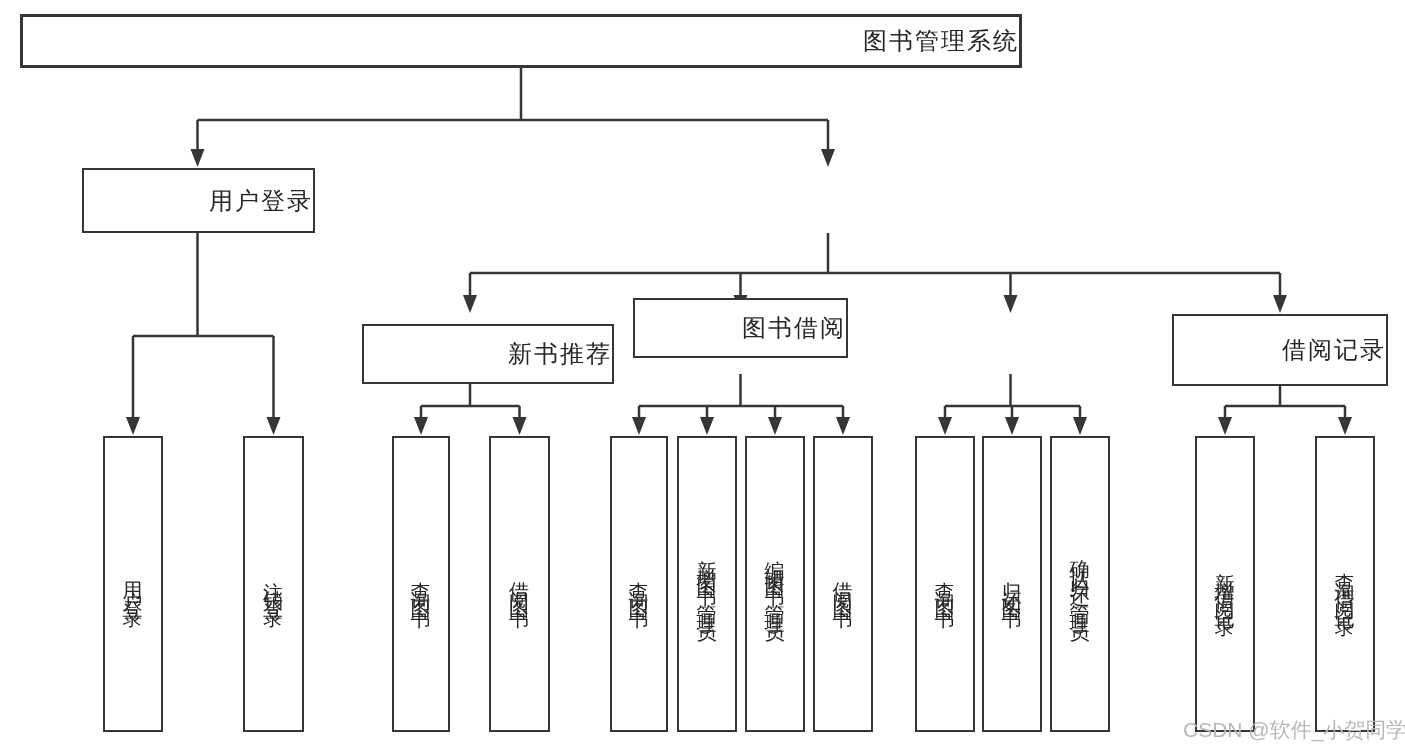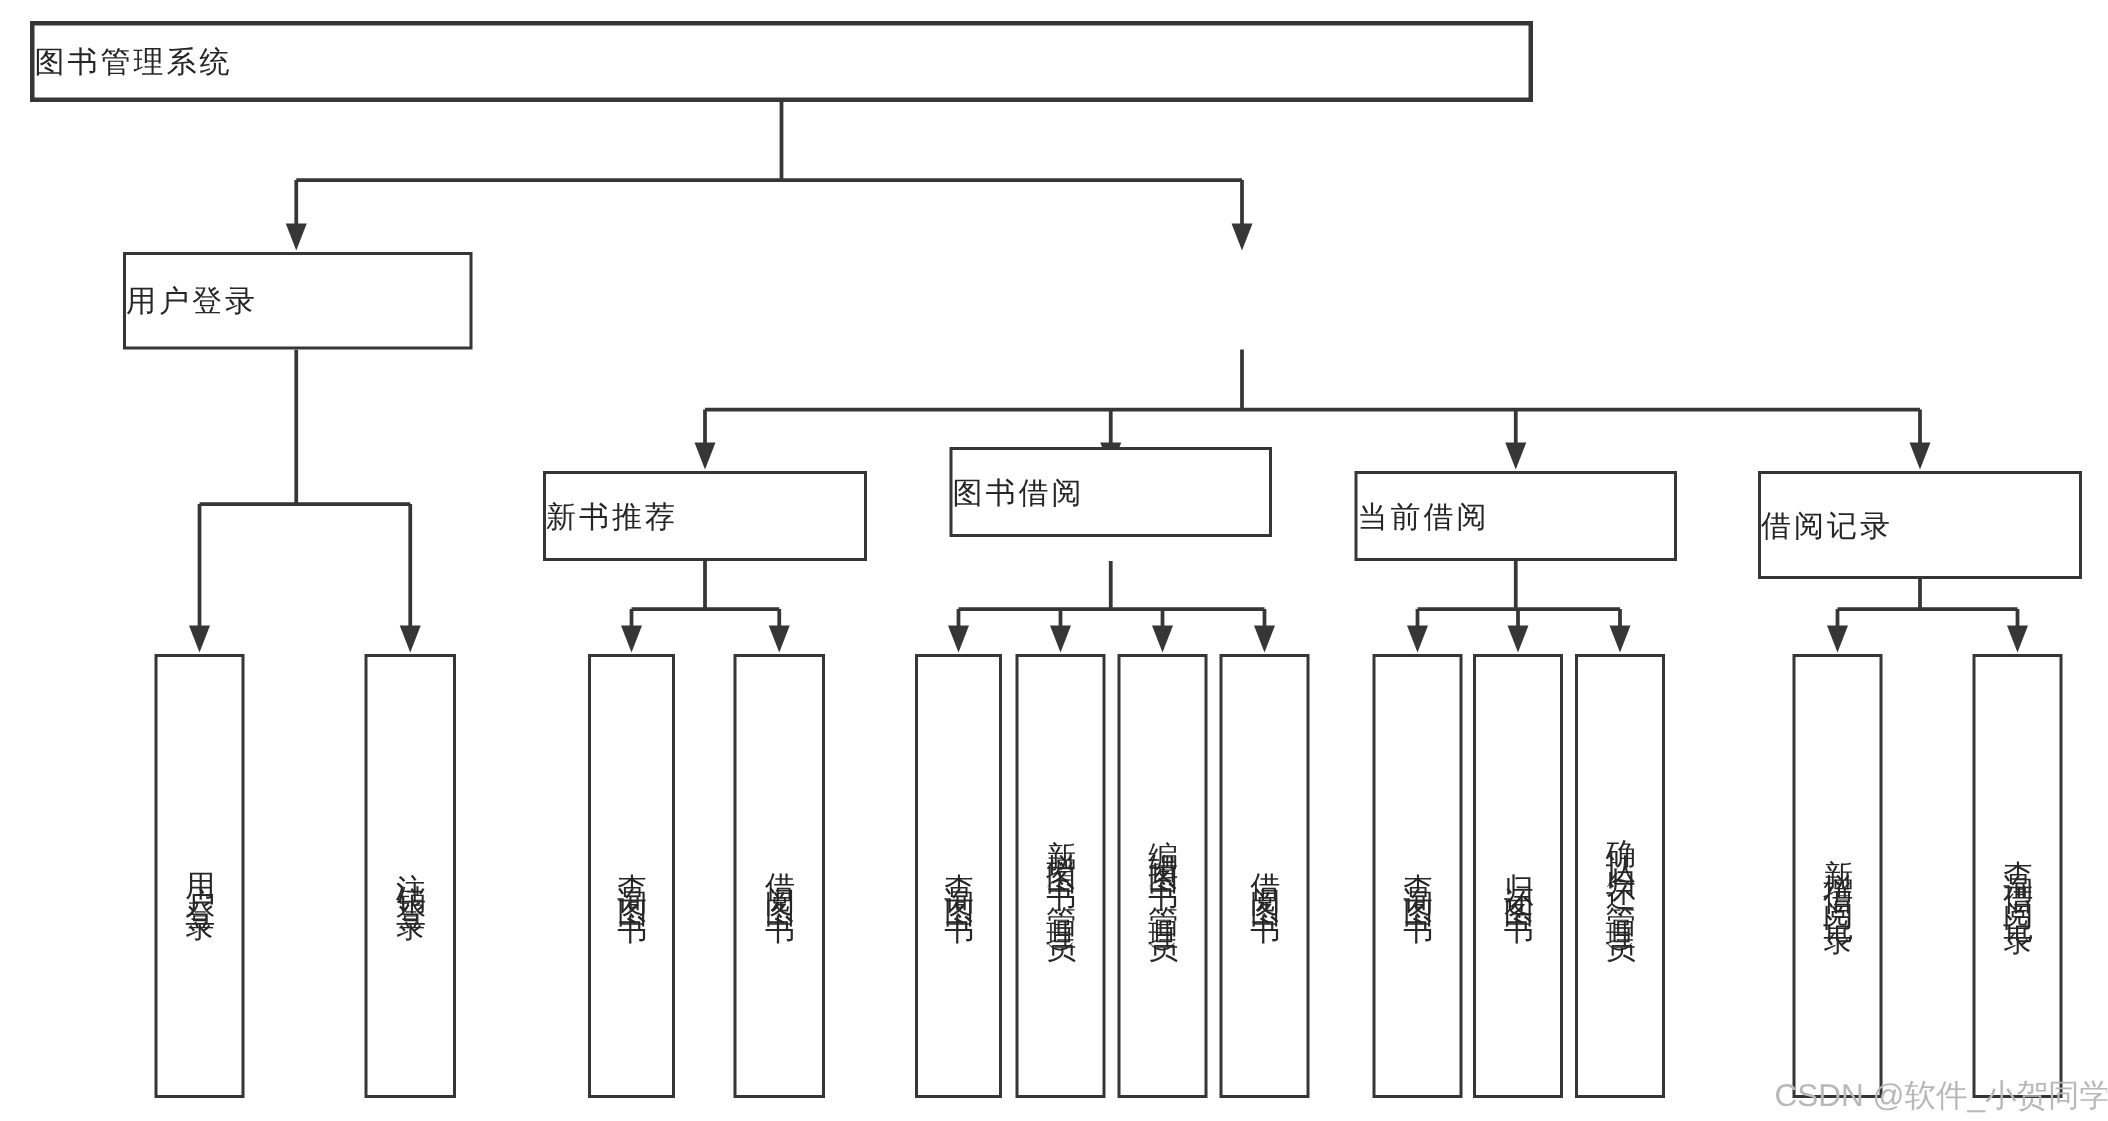--- a/index.html
+++ b/index.html
@@ -9,22 +9,22 @@
     background:#ffffff;
     font-family:"Liberation Serif","DejaVu Serif",serif;
     color:#262626;
     overflow:hidden;
   }
   .connectors{position:absolute;left:0;top:0;}
   .hbox{
     position:absolute;
     background:#ffffff;
     border:2px solid #363636;
-    display:flex;align-items:center;justify-content:flex-start;
-    font-size:20px;letter-spacing:2px;
+    display:flex;align-items:center;justify-content:flex-end;
+    font-size:24px;letter-spacing:2px;
     box-sizing:border-box;
     font-family:Liberation Serif, serif;
   }
   .hbox.root{border-width:3px;}
   .vbox{
     position:absolute;
     top:436px;height:296px;
     background:#ffffff;
     border:2px solid #363636;
     display:flex;align-items:center;justify-content:center;
@@ -86,28 +86,25 @@
   </svg>
 
   <div class="hbox root" style="left:20px;top:14px;width:1002px;height:54px">
     <span>图书管理系统</span>
   </div>
 
   <div class="hbox" style="left:82px;top:168px;width:233px;height:65px">
     <span>用户登录</span>
   </div>
 
-  <div class="hbox" style="left:362px;top:314px;width:216px;height:60px">
+  <div class="hbox" style="left:362px;top:324px;width:252px;height:60px">
     <span>新书推荐</span>
   </div>
   <div class="hbox" style="left:633px;top:298px;width:215px;height:60px">
     <span>图书借阅</span>
-  </div>
-  <div class="hbox" style="left:903px;top:314px;width:215px;height:60px">
-    <span>当前借阅</span>
   </div>
   <div class="hbox" style="left:1172px;top:314px;width:216px;height:72px">
     <span>借阅记录</span>
   </div>
 
   <div class="vbox" style="left:103px;width:60px">
     <span>用户登录</span>
   </div>
   <div class="vbox" style="left:243px;width:61px">
     <span>注销登录</span>

